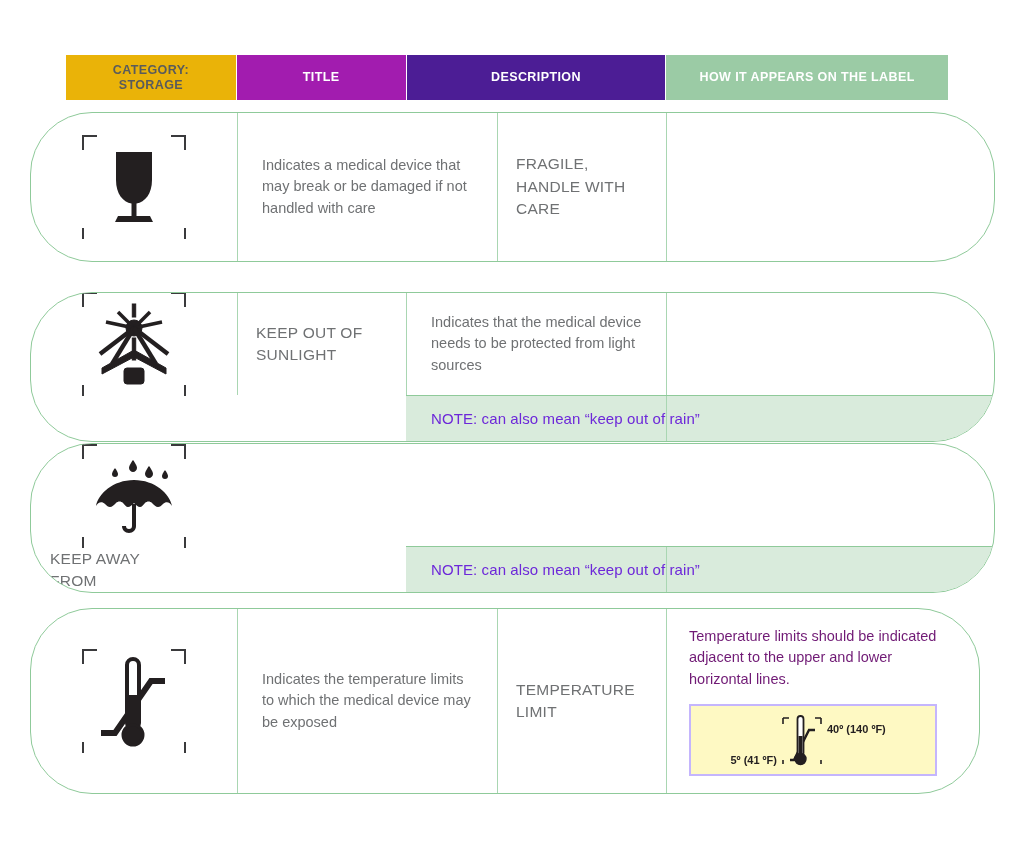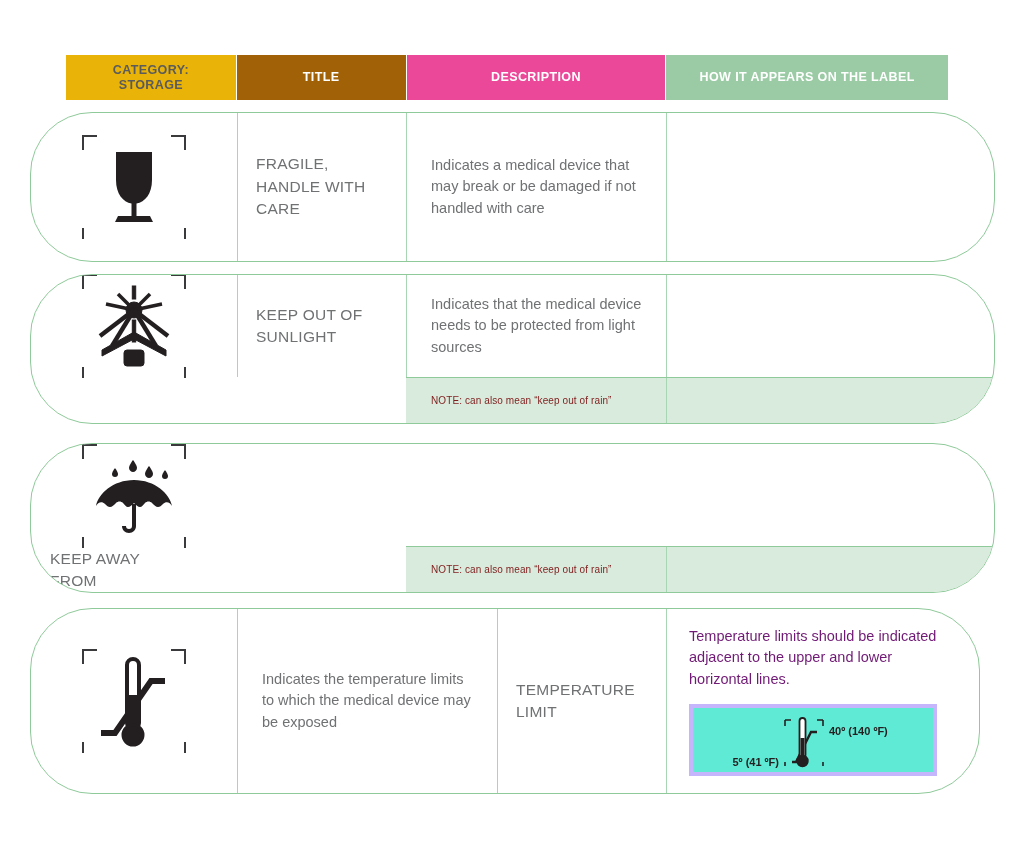--- a/index.html
+++ b/index.html
@@ -44,27 +44,27 @@
     box-sizing: border-box;
   }
   .hcell-category {
     width: 170px;
     background: #eab308;
     color: #595b5c;
   }
   .hcell-title {
     width: 169px;
     margin-left: 1px;
-    background: #a16207;
+    background: #a21caf;
     color: #ffffff;
   }
   .hcell-desc {
     width: 259px;
     margin-left: 1px;
-    background: #ec4899;
+    background: #4c1d95;
     color: #ffffff;
   }
   .hcell-label {
     width: 282px;
     margin-left: 1px;
     background: #9bcba5;
     color: #ffffff;
     padding: 3px 14px;
   }
 
@@ -153,22 +153,22 @@
   }
   .note-band .note-divider {
     position: absolute;
     left: 260px;
     top: 0;
     bottom: 0;
     width: 1.2px;
     background: #a9d6b2;
   }
   .note-text {
-    color: #7f1d1d;
-    font-size: 10px;
+    color: #6d28d9;
+    font-size: 15px;
     letter-spacing: 0.1px;
   }
 
   
   .icon-box {
     position: relative;
     width: 104px;
     height: 104px;
   }
   .icon-box .corner {
@@ -189,22 +189,22 @@
     left: 50%;
     top: 50%;
     transform: translate(-50%, -50%);
   }
 
   
   .example-box {
     margin-top: 14px;
     width: 248px;
     height: 72px;
-    border: 4px solid #c4b5fd;
-    background: #5eead4;
+    border: 2px solid #c4b5fd;
+    background: #fef9c3;
     position: relative;
     box-sizing: border-box;
   }
   .example-box svg { position: absolute; left: 0; top: 0; }
 </style>
 </head>
 <body>
 
 <div class="sheet">
 
@@ -230,31 +230,31 @@
         <div class="icon-box">
           <span class="corner c-tl"></span>
           <span class="corner c-tr"></span>
           <span class="corner c-bl"></span>
           <span class="corner c-br"></span>
           <svg width="74" height="80" viewBox="0 0 74 80">
             <path d="M19 5 H55 V33 C55 47 48 55 39.5 56.5 V69 H53 L56 75 H18 L21 69 H34.5 V56.5 C26 55 19 47 19 33 Z" fill="#231f20"></path>
           </svg>
         </div>
       </div>
+      <div class="cell cell-desc">
+        <span class="desc-text">Indicates a medical device that may break or be damaged if not handled with care</span>
+      </div>
       <div class="cell cell-title">
         <span class="title-text">FRAGILE, HANDLE WITH CARE</span>
       </div>
-      <div class="cell cell-desc">
-        <span class="desc-text">Indicates a medical device that may break or be damaged if not handled with care</span>
-      </div>
       <div class="cell cell-label"></div>
     </div>
   </div>
 
-  <div class="row-card" style="top:274px; width:965px; height:150px;">
+  <div class="row-card" style="top:292px; width:965px; height:150px;">
     <div class="row-body" style="height:102px;">
       <div class="cell cell-icon">
         <div class="icon-box">
           <span class="corner c-tl"></span>
           <span class="corner c-tr"></span>
           <span class="corner c-bl"></span>
           <span class="corner c-br"></span>
           <svg width="84" height="84" viewBox="0 0 84 84">
             <g fill="#231f20" stroke="#231f20" stroke-linecap="butt">
               <circle cx="42" cy="26" r="8"></circle>

